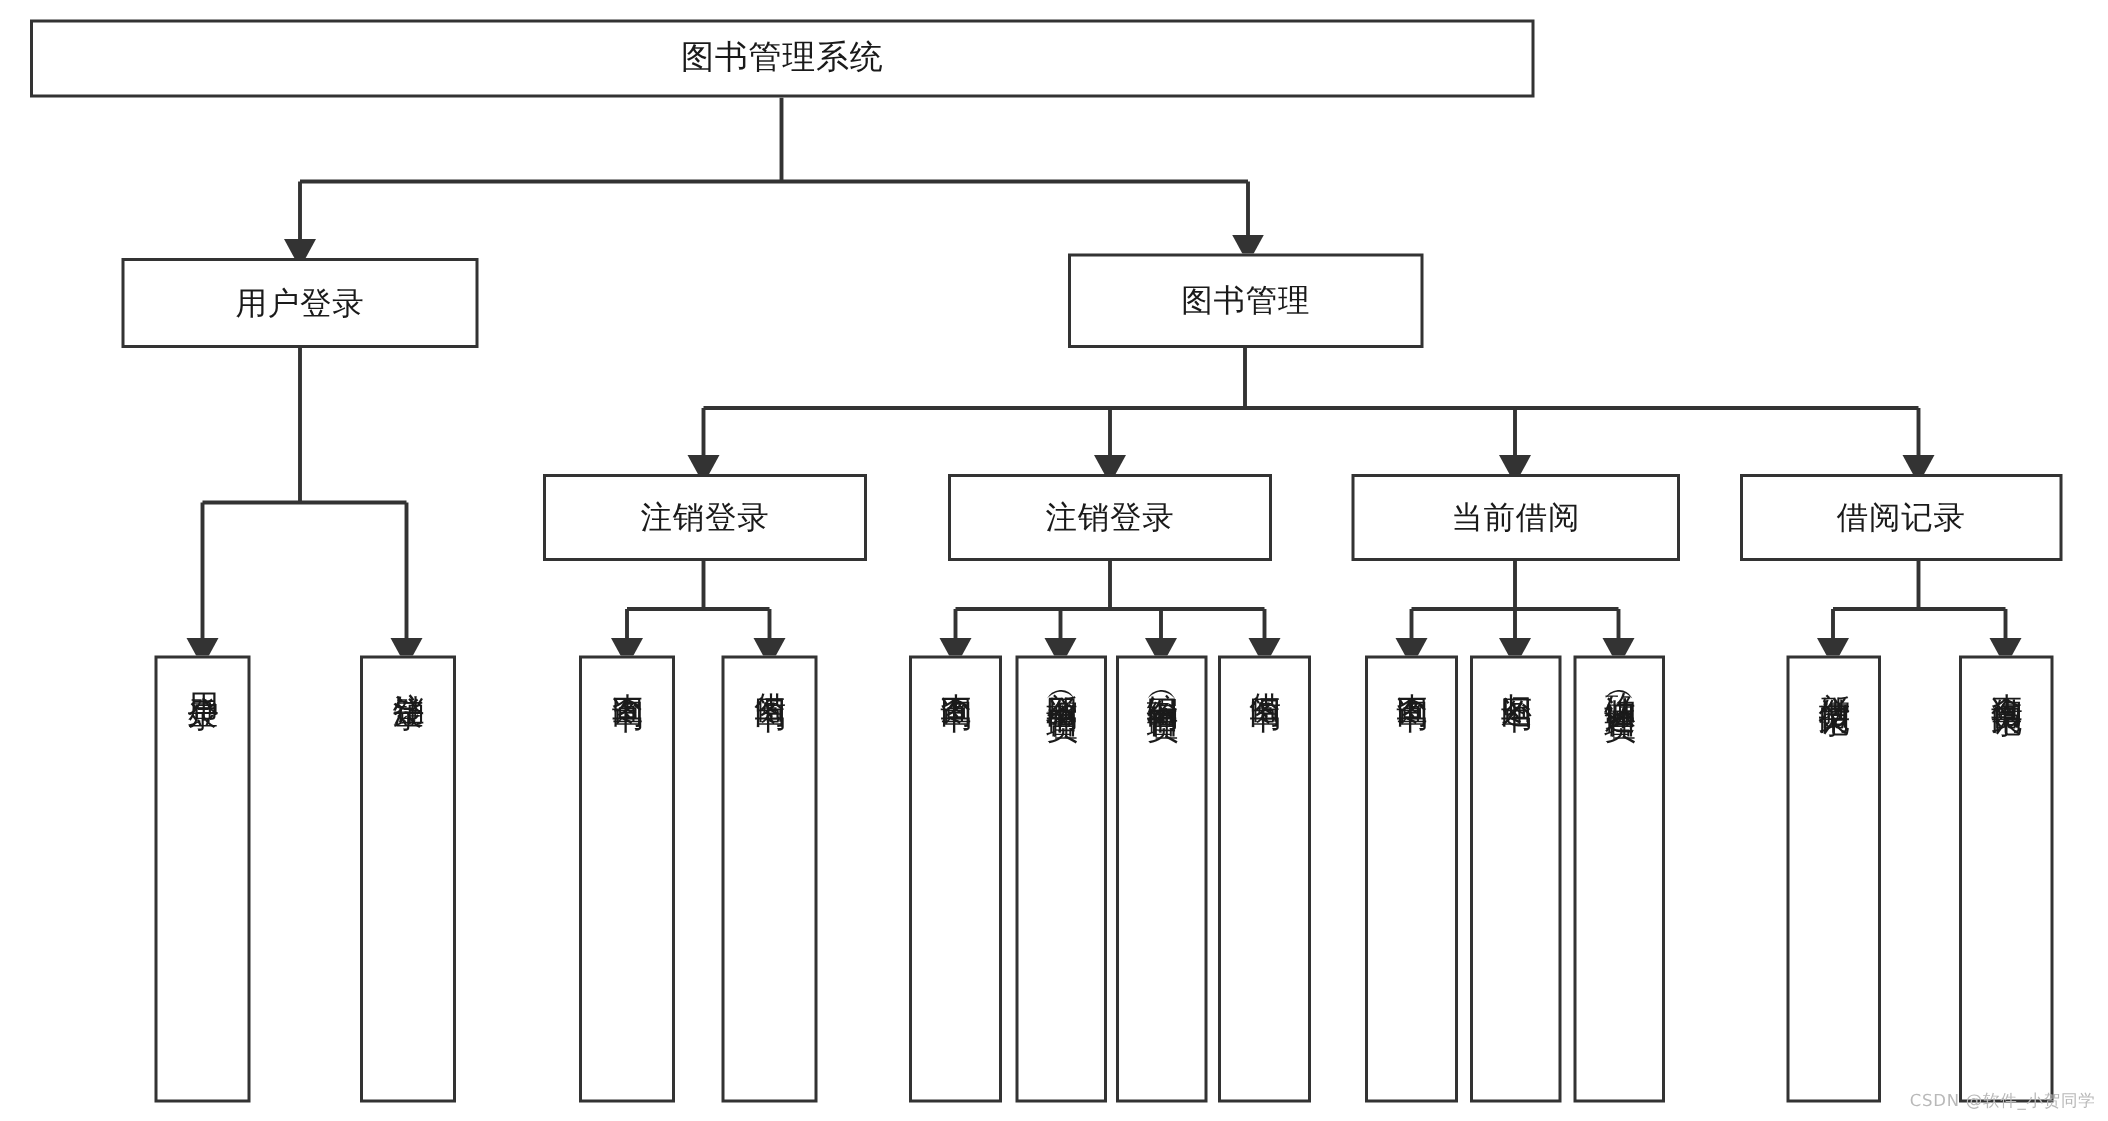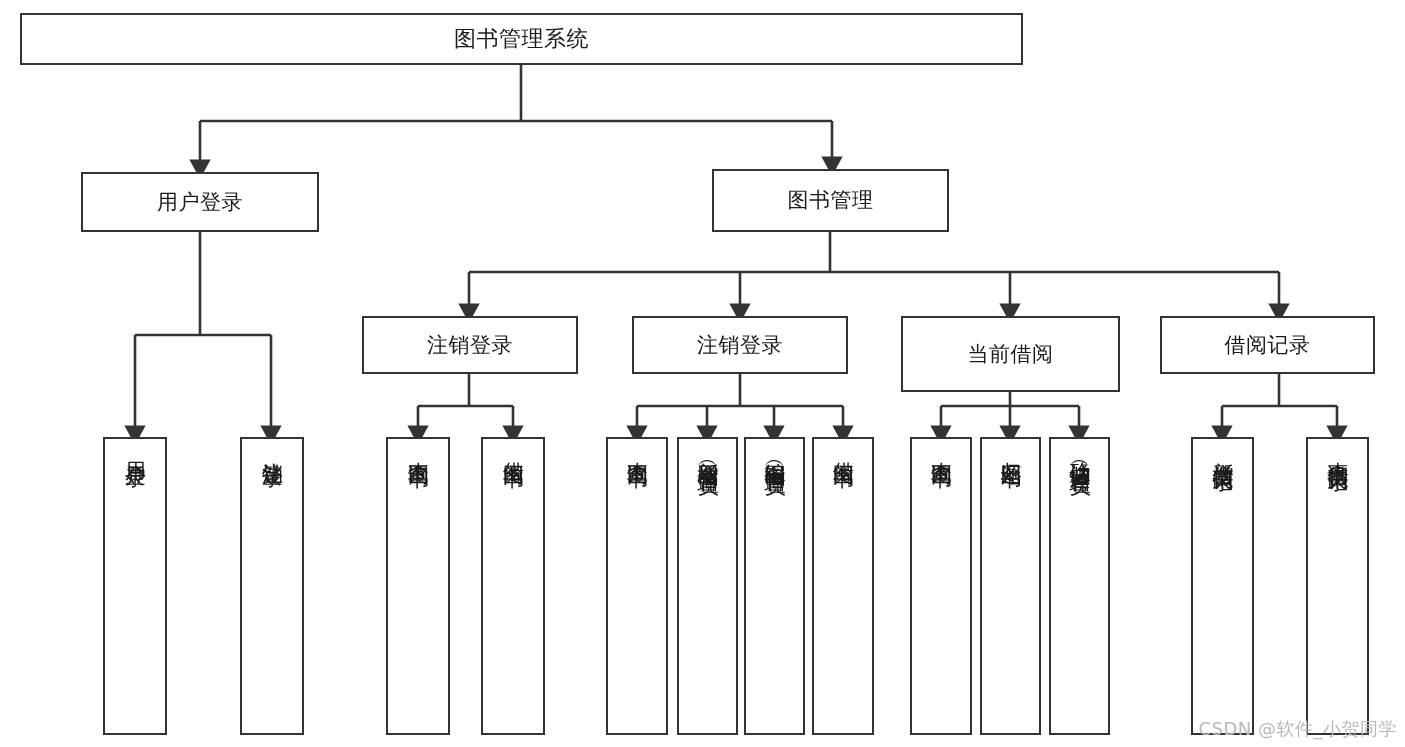--- a/index.html
+++ b/index.html
@@ -57,21 +57,21 @@
     letter-spacing: 2px;
     line-height: 1;
   }
   #root-node .node-label {
     font-size: 22px;
   }
   #watermark {
     position: absolute;
     right: 8px;
     bottom: 6px;
-    font-size: 18px;
+    font-size: 11px;
     color: #b9b9b9;
     white-space: nowrap;
     letter-spacing: 0.5px;
   }
 </style>
 </head>
 <body>
 
 <div id="diagram-canvas">
 
@@ -135,21 +135,21 @@
   <div class="node horizontal" style="left:712px; top:169px; width:237px; height:63px;">
     <span class="node-label">图书管理</span>
   </div>
 
   <div class="node horizontal" style="left:362px; top:316px; width:216px; height:58px;">
     <span class="node-label">注销登录</span>
   </div>
   <div class="node horizontal" style="left:632px; top:316px; width:216px; height:58px;">
     <span class="node-label">注销登录</span>
   </div>
-  <div class="node horizontal" style="left:901px; top:316px; width:219px; height:76px;">
+  <div class="node horizontal" style="left:901px; top:316px; width:219px; height:58px;">
     <span class="node-label">当前借阅</span>
   </div>
   <div class="node horizontal" style="left:1160px; top:316px; width:215px; height:58px;">
     <span class="node-label">借阅记录</span>
   </div>
 
   <div class="node vertical" style="left:103px; top:437px; width:64px; height:298px;">
     <span class="node-label">用户登录</span>
   </div>
   <div class="node vertical" style="left:240px; top:437px; width:64px; height:298px;">

